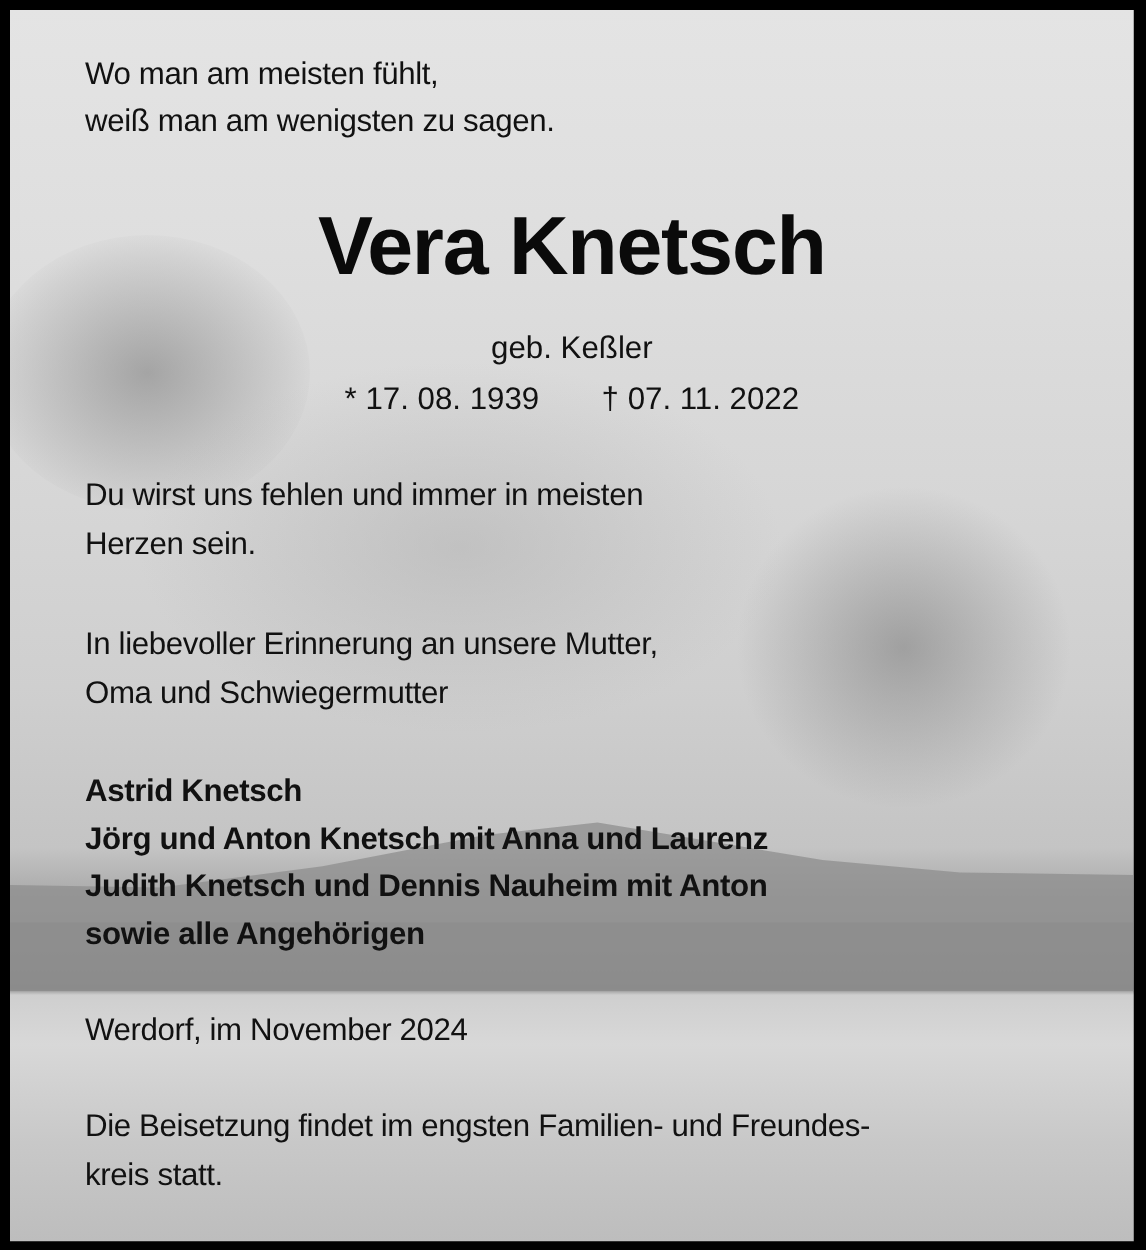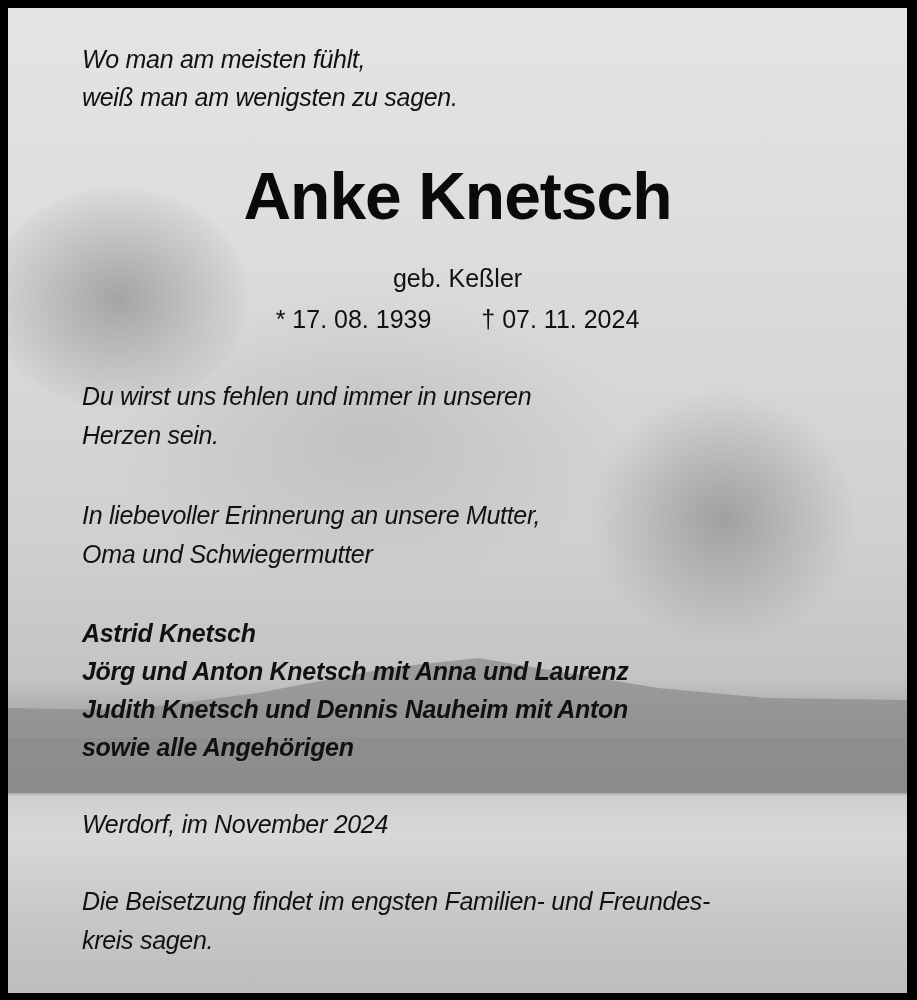--- a/index.html
+++ b/index.html
@@ -14,59 +14,59 @@
       background: linear-gradient(180deg, #e4e4e4 0%, #dedede 20%, #d6d6d6 40%, #cfcfcf 55%, #c4c4c4 68%, #a9a9a9 72%, #9a9a9a 78%, #8f8f8f 79.5%, #cfcfcf 80%, #d8d8d8 84%, #c8c8c8 92%, #bdbdbd 100%);
     }
     .cloud1 { position: absolute; left: -20px; top: 180px; width: 260px; height: 220px; border-radius: 50%;
       background: radial-gradient(ellipse at center, rgba(120,120,120,0.55), rgba(160,160,160,0.2) 60%, rgba(0,0,0,0) 75%); }
     .cloud2 { position: absolute; left: 100px; top: 280px; width: 520px; height: 300px; border-radius: 50%;
       background: radial-gradient(ellipse at center, rgba(170,170,170,0.45), rgba(0,0,0,0) 70%); }
     .cloud3 { position: absolute; left: 580px; top: 380px; width: 270px; height: 260px; border-radius: 50%;
       background: radial-gradient(ellipse at center, rgba(120,120,120,0.55), rgba(0,0,0,0) 70%); }
     .mountain { position: absolute; left: 0; top: 630px; width: 899px; height: 155px; }
     .content { position: absolute; left: 0; top: 0; width: 899px; height: 985px; }
-    .line { position: absolute; left: 74px; font-size: 25px; line-height: 30px; letter-spacing: -0.3px; white-space: nowrap; color: #111; font-style: italic; }
+    .line { position: absolute; left: 60px; font-size: 25px; line-height: 30px; letter-spacing: -0.3px; white-space: nowrap; color: #111; }
     .bold { font-weight: bold; text-align: right; }
     .name { position: absolute; left: 0; width: 899px; top: 150px; text-align: center; font-size: 66px; font-weight: bold; letter-spacing: -1px; color: #0a0a0a; }
     .center { position: absolute; left: 0; width: 899px; text-align: center; font-size: 25px; white-space: nowrap; }
   </style>
 </head>
 <body>
 
 <div class="frame">
   <div class="cloud1"></div>
   <div class="cloud2"></div>
   <div class="cloud3"></div>
   <svg class="mountain" viewBox="0 0 899 155" preserveAspectRatio="none">
     <path d="M0,70 L120,72 L250,55 L380,30 L470,20 L560,35 L650,50 L760,60 L899,62 L899,155 L0,155 Z" fill="#8d8d8d" opacity="0.75"></path>
     <path d="M0,100 L899,100 L899,155 L0,155 Z" fill="#888" opacity="0.35"></path>
   </svg>
 
   <div class="content">
     <div class="line" style="top:36px">Wo man am meisten fühlt,</div>
     <div class="line" style="top:74px">weiß man am wenigsten zu sagen.</div>
 
-    <div class="name">Anke Knetsch</div>
+    <div class="name">Vera Knetsch</div>
 
     <div class="center" style="top:256px">geb. Keßler</div>
     <div class="center" style="top:297px">
       <span>* 17. 08. 1939</span>
       <span style="display:inline-block;width:36px"></span>
-      <span>† 07. 11. 2024</span>
+      <span>† 07. 11. 2022</span>
     </div>
 
-    <div class="line" style="top:373px">Du wirst uns fehlen und immer in unseren</div>
+    <div class="line" style="top:373px">Du wirst uns fehlen und immer in meisten</div>
     <div class="line" style="top:492px">In liebevoller Erinnerung an unsere Mutter,</div>
 
     <div class="line" style="top:412px">Herzen sein.</div>
     <div class="line" style="top:531px">Oma und Schwiegermutter</div>
 
     <div class="line bold" style="top:610px">Astrid Knetsch</div>
     <div class="line bold" style="top:648px">Jörg und Anton Knetsch mit Anna und Laurenz</div>
     <div class="line bold" style="top:686px">Judith Knetsch und Dennis Nauheim mit Anton</div>
     <div class="line bold" style="top:724px">sowie alle Angehörigen</div>
 
     <div class="line" style="top:801px">Werdorf, im November 2024</div>
 
     <div class="line" style="top:878px">Die Beisetzung findet im engsten Familien- und Freundes-</div>
-    <div class="line" style="top:917px">kreis sagen.</div>
+    <div class="line" style="top:917px">kreis statt.</div>
   </div>
 </div>
 
 </body></html>

